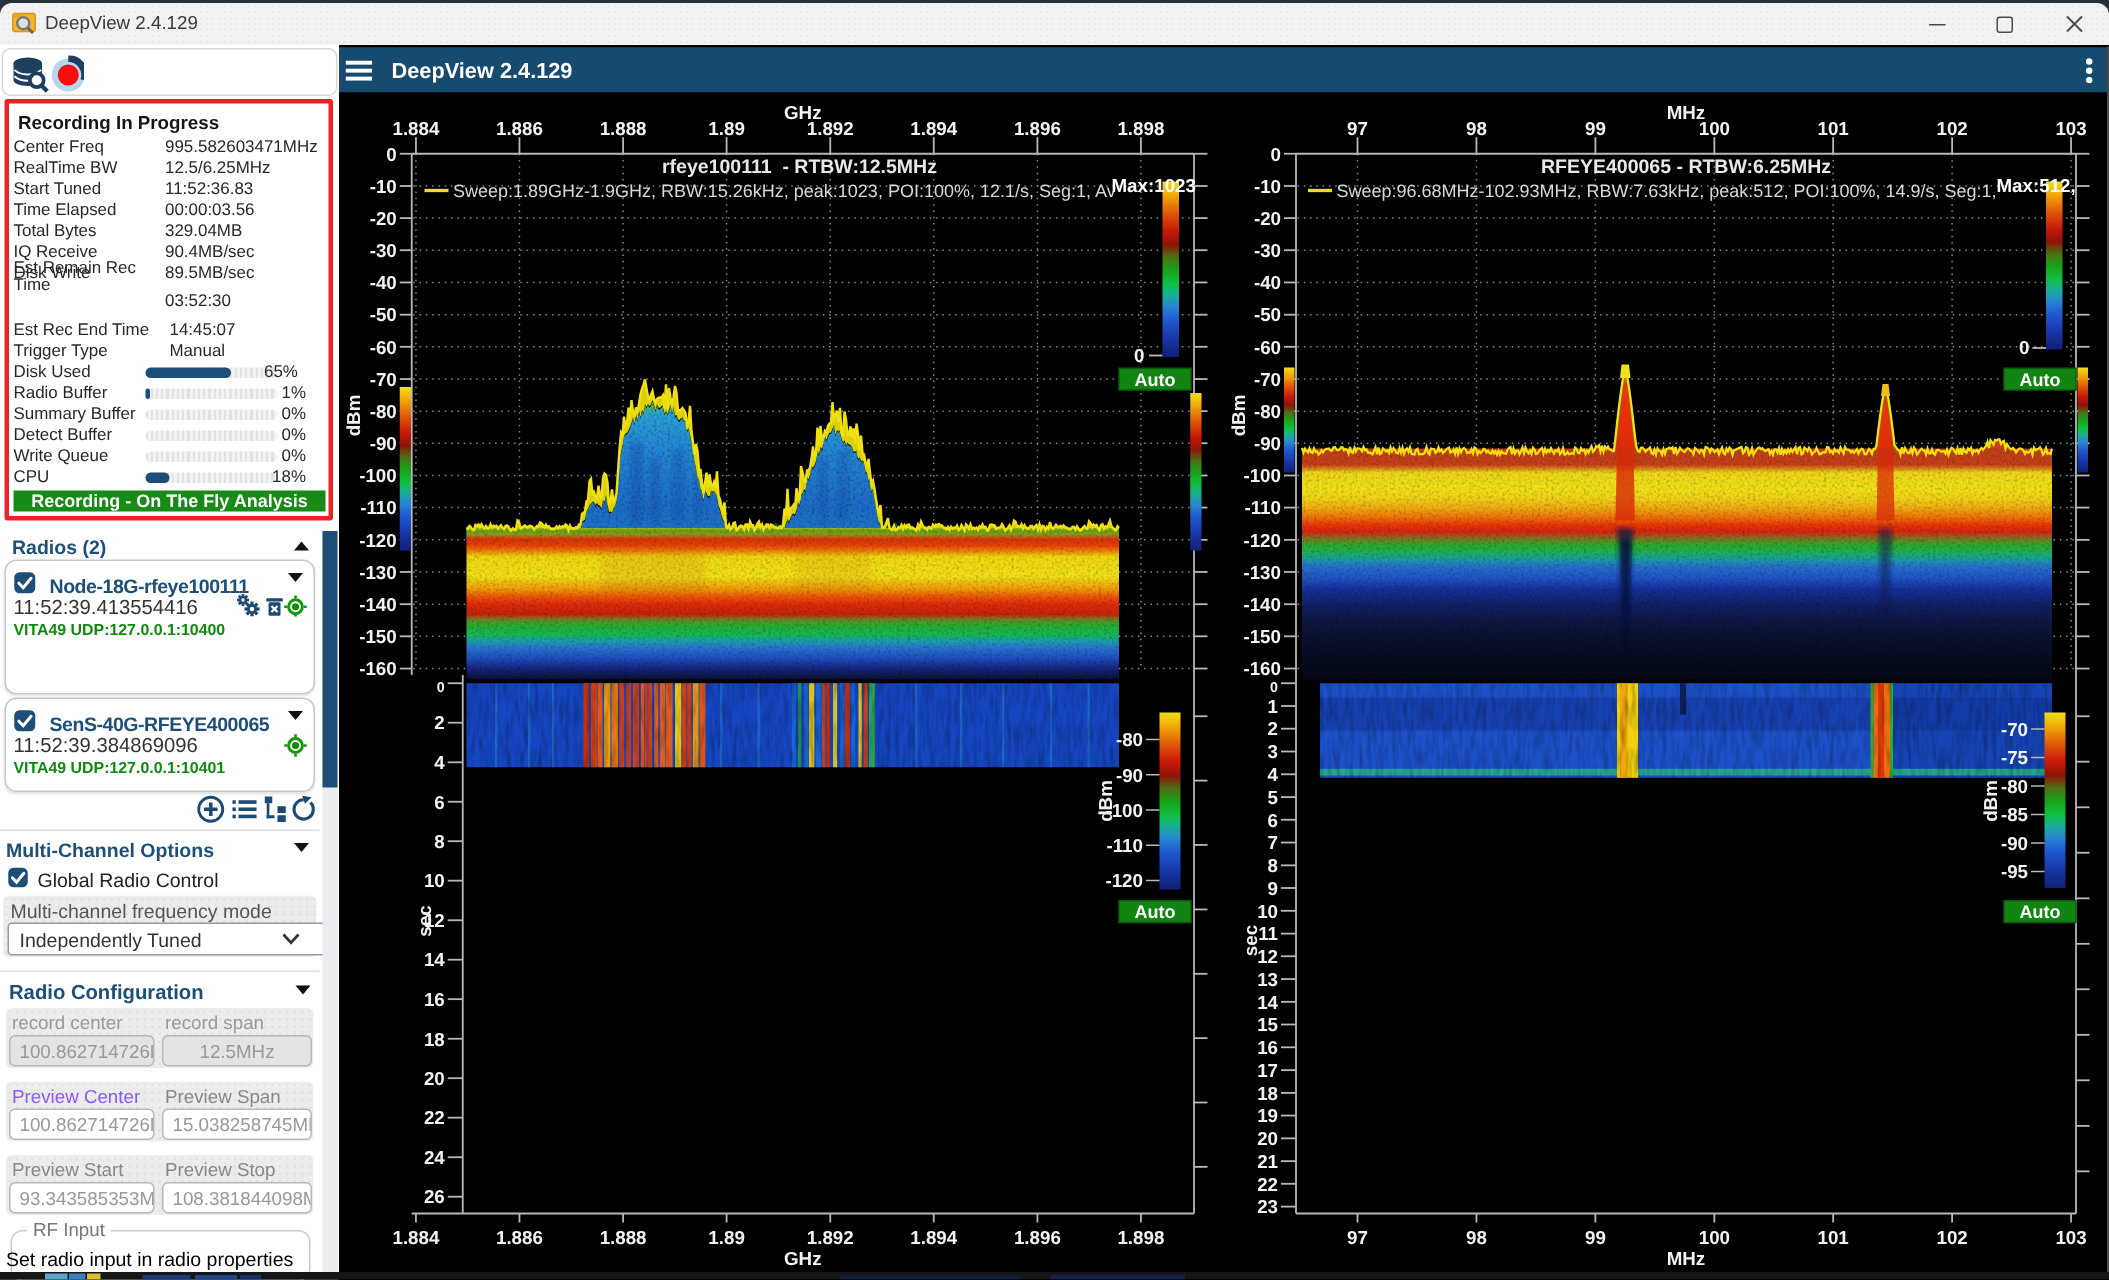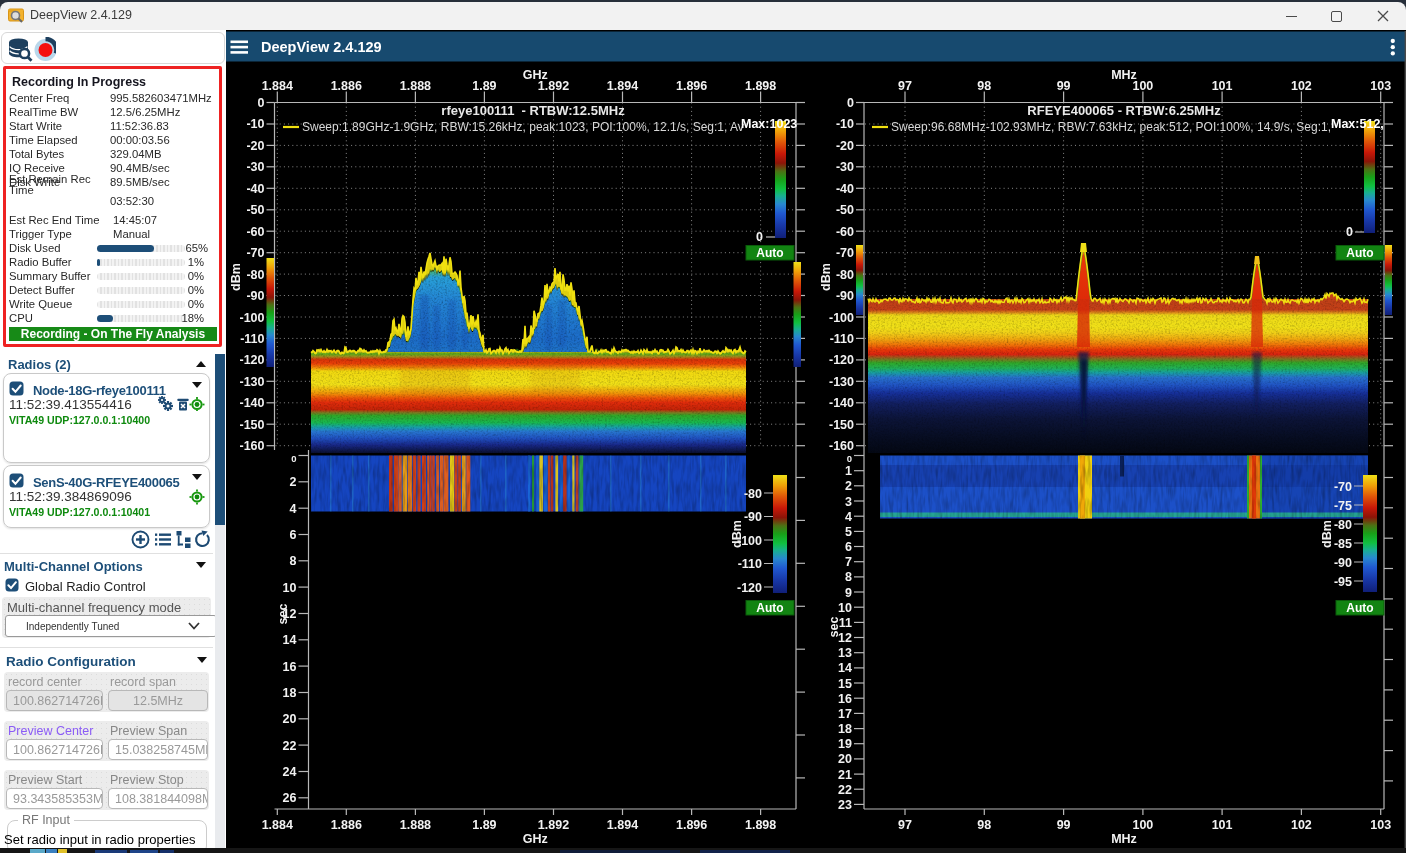--- a/index.html
+++ b/index.html
@@ -593,40 +593,40 @@
    <path d="M39.5,2 a11,11 0 0 1 10.4,14.5" stroke="#1d3f5e" stroke-width="4.6" fill="none"></path>
    <circle cx="39.5" cy="13" r="7" fill="#f50f0f"></circle>
  </svg>
  <div style="position:absolute;left:3px;top:36px;width:213px;height:275px;border:3px solid #ee2222;border-radius:2px"></div>
  <div style="position:absolute;left:12px;top:45px;font-size:12.5px;font-weight:bold;color:#15151f">Recording In Progress</div>
  <div style="position:absolute;left:0;top:-30px;width:226px;font-size:11.3px;color:#282828">
       <div style="position:absolute;left:9px;top:92px;width:100px">Center Freq</div>
       <div style="position:absolute;left:110px;top:92px;width:110px">995.582603471MHz</div>
       <div style="position:absolute;left:9px;top:106px;width:100px">RealTime BW</div>
       <div style="position:absolute;left:110px;top:106px;width:110px">12.5/6.25MHz</div>
-      <div style="position:absolute;left:9px;top:120px;width:100px">Start Write</div>
+      <div style="position:absolute;left:9px;top:120px;width:100px">Start Tuned</div>
       <div style="position:absolute;left:110px;top:120px;width:110px">11:52:36.83</div>
       <div style="position:absolute;left:9px;top:134px;width:100px">Time Elapsed</div>
       <div style="position:absolute;left:110px;top:134px;width:110px">00:00:03.56</div>
       <div style="position:absolute;left:9px;top:148px;width:100px">Total Bytes</div>
       <div style="position:absolute;left:110px;top:148px;width:110px">329.04MB</div>
       <div style="position:absolute;left:9px;top:162px;width:100px">IQ Receive</div>
       <div style="position:absolute;left:110px;top:162px;width:110px">90.4MB/sec</div>
       <div style="position:absolute;left:9px;top:176px;width:100px">Disk Write</div>
       <div style="position:absolute;left:110px;top:176px;width:110px">89.5MB/sec</div>
       <div style="position:absolute;left:9px;top:174px;width:100px;line-height:11px">Est Remain Rec Time</div>
       <div style="position:absolute;left:110px;top:195px">03:52:30</div>
       <div style="position:absolute;left:9px;top:214px">Est Rec End Time</div>
       <div style="position:absolute;left:113px;top:214px">14:45:07</div>
       <div style="position:absolute;left:9px;top:228px">Trigger Type</div>
       <div style="position:absolute;left:113px;top:228px">Manual</div>
       <div style="position:absolute;left:9px;top:242px">Disk Used</div>
       <div style="position:absolute;left:97px;top:245px;width:88px;height:7px;border-radius:4px;background:repeating-linear-gradient(90deg,#e2e2e2 0 1.5px,#f3f3f3 1.5px 3.5px)"></div>
       <div style="position:absolute;left:97px;top:245px;width:57px;height:7px;border-radius:4px;background:#1d4e78"></div>
-      <div style="position:absolute;left:164px;top:242px;width:44px;text-align:right">65%</div>
+      <div style="position:absolute;left:176px;top:242px;width:44px;text-align:left">65%</div>
       <div style="position:absolute;left:9px;top:255.9px">Radio Buffer</div>
       <div style="position:absolute;left:97px;top:258.9px;width:88px;height:7px;border-radius:4px;background:repeating-linear-gradient(90deg,#e2e2e2 0 1.5px,#f3f3f3 1.5px 3.5px)"></div>
       <div style="position:absolute;left:97px;top:258.9px;width:3px;height:7px;border-radius:4px;background:#1d4e78"></div>
       <div style="position:absolute;left:160px;top:255.9px;width:44px;text-align:right">1%</div>
       <div style="position:absolute;left:9px;top:269.8px">Summary Buffer</div>
       <div style="position:absolute;left:97px;top:272.8px;width:88px;height:7px;border-radius:4px;background:repeating-linear-gradient(90deg,#e2e2e2 0 1.5px,#f3f3f3 1.5px 3.5px)"></div>
       <div style="position:absolute;left:160px;top:269.8px;width:44px;text-align:right">0%</div>
       <div style="position:absolute;left:9px;top:283.7px">Detect Buffer</div>
       <div style="position:absolute;left:97px;top:286.7px;width:88px;height:7px;border-radius:4px;background:repeating-linear-gradient(90deg,#e2e2e2 0 1.5px,#f3f3f3 1.5px 3.5px)"></div>
       <div style="position:absolute;left:160px;top:283.7px;width:44px;text-align:right">0%</div>
@@ -733,21 +733,21 @@
  <div style="position:absolute;left:0px;top:523px;width:213px;border-top:1px solid #e0e0e0"></div>
  <div style="position:absolute;left:4px;top:529px;font-size:13px;font-weight:bold;color:#1d4f79">Multi-Channel Options</div>
  <div style="position:absolute;left:196px;top:532px;width:0;height:0;border-left:5px solid transparent;border-right:5px solid transparent;border-top:6px solid #111"></div>
  <svg style="position:absolute;left:5px;top:548px" width="14" height="14">
       <rect x="0.5" y="0.5" width="13" height="13" rx="3.5" fill="#1d4e78"></rect>
       <path d="M3.36,7.28 L6.02,10.08 L10.92,4.2" stroke="#fff" stroke-width="2" fill="none" stroke-linecap="round"></path>
     </svg>
  <div style="position:absolute;left:25px;top:549px;font-size:13px;color:#222">Global Radio Control</div>
  <div style="position:absolute;left:2px;top:567px;width:209px;height:41px;background:#ececec;border-radius:4px;background-image:radial-gradient(#dcdcdc 0.8px,transparent 0.8px);background-size:5px 5px"></div>
  <div style="position:absolute;left:7px;top:570px;font-size:13px;color:#555">Multi-channel frequency mode</div>
- <div style="position:absolute;left:5px;top:585px;width:212px;height:22px;background:#fff;border:1px solid #999;border-radius:3px;font-size:10px;color:#333;line-height:22px;padding-left:20px;box-sizing:border-box">Independently Tuned</div>
+ <div style="position:absolute;left:5px;top:585px;width:212px;height:22px;background:#fff;border:1px solid #999;border-radius:3px;font-size:13px;color:#333;line-height:22px;padding-left:7px;box-sizing:border-box">Independently Tuned</div>
  <svg style="position:absolute;left:188px;top:592px" width="12" height="8">
       <path d="M1,1 L6,6.5 L11,1" stroke="#333" stroke-width="1.8" fill="none"></path>
     </svg>
  <div style="position:absolute;left:0px;top:617px;width:213px;border-top:1px solid #e0e0e0"></div>
  <div style="position:absolute;left:6px;top:624px;font-size:13.5px;font-weight:bold;color:#1d4f79">Radio Configuration</div>
  <div style="position:absolute;left:197px;top:627px;width:0;height:0;border-left:5px solid transparent;border-right:5px solid transparent;border-top:6px solid #111"></div>
  <div style="position:absolute;left:4px;top:642px;width:205px;height:40px;background:#ececec;border-radius:4px;background-image:radial-gradient(#dcdcdc 0.8px,transparent 0.8px);background-size:5px 5px"></div>
  <div style="position:absolute;left:8px;top:645px;font-size:12.5px;color:#999">record center</div>
  <div style="position:absolute;left:110px;top:645px;font-size:12.5px;color:#999">record span</div>
  <div style="position:absolute;left:6px;top:660px;width:97px;height:21px;background:#e4e4e4;border:1px solid #b8b8b8;border-radius:4px;font-size:12.5px;color:#999;line-height:21px;padding-left:6px;box-sizing:border-box;overflow:hidden">100.862714726M</div>

